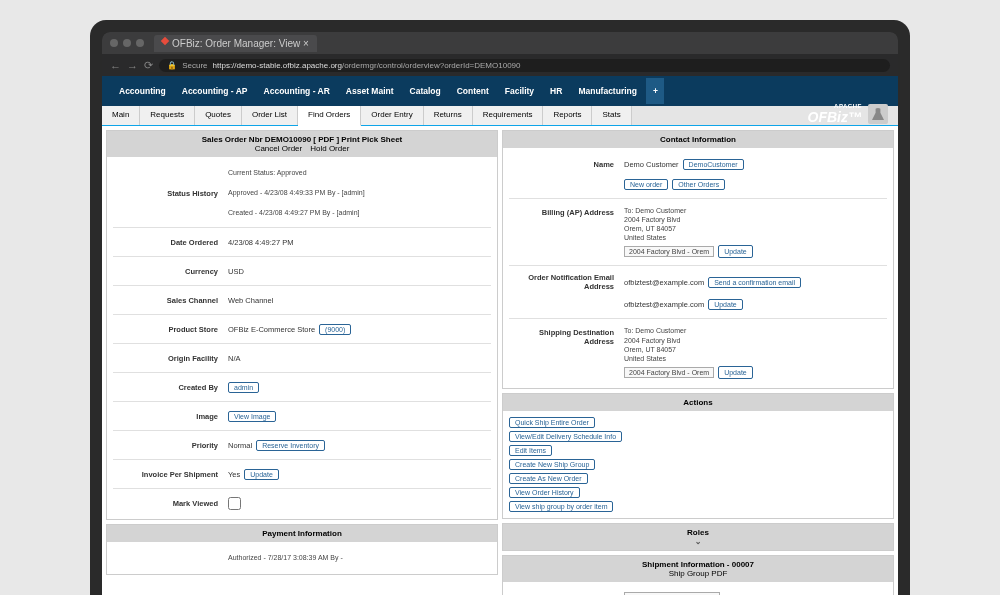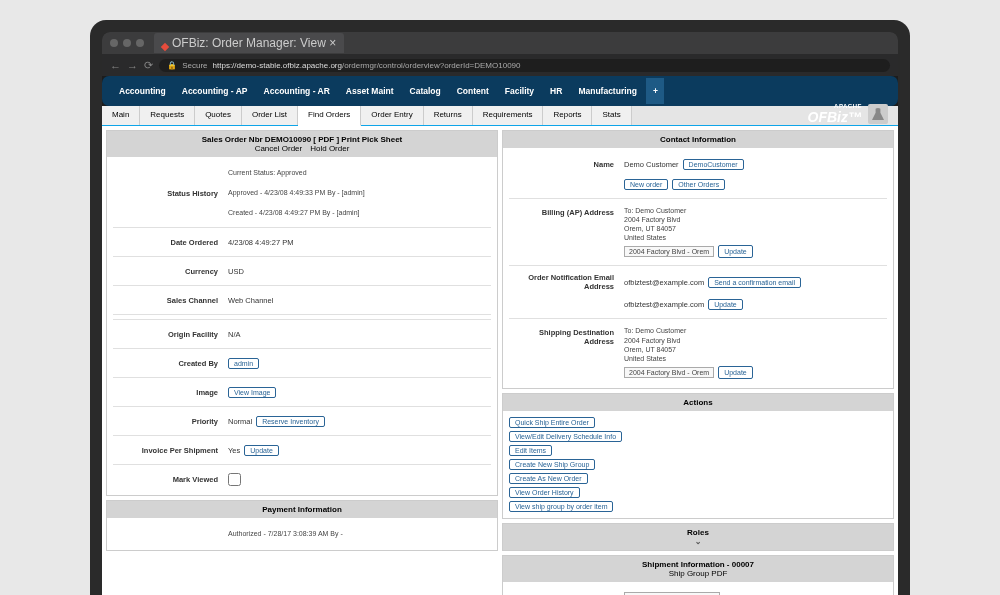--- a/index.html
+++ b/index.html
@@ -2,29 +2,29 @@
 <html><head>
 <meta charset="utf-8">
 <style>
 * { margin: 0; padding: 0; box-sizing: border-box; }
 body { font-family: Arial, sans-serif; font-size: 10px; background: #e8e8e8; display: flex; justify-content: center; align-items: flex-start; padding: 20px 0; }
 .laptop-frame { width: 820px; background: #2a2a2a; border-radius: 16px 16px 0 0; padding: 12px 12px 0 12px; position: relative; }
 .laptop-body { background: #1c1c1c; border-radius: 8px 8px 0 0; overflow: hidden; }
 .browser-chrome { background: #3c3c3d; height: 22px; display: flex; align-items: center; padding: 0 8px; }
 .traffic-lights { display: flex; gap: 5px; }
 .traffic-lights span { width: 8px; height: 8px; border-radius: 50%; background: #666; display: inline-block; }
-.browser-tab { background: #4a4a4c; color: #ccc; font-size: 12px; padding: 3px 8px; margin-left: 10px; border-radius: 3px 3px 0 0; display: flex; align-items: flex-end; gap: 4px; }
+.browser-tab { background: #4a4a4c; color: #ccc; font-size: 10px; padding: 3px 8px; margin-left: 10px; border-radius: 3px 3px 0 0; display: flex; align-items: flex-start; gap: 4px; }
 .browser-tab::before { content: ""; width: 6px; height: 6px; background: #e74c3c; display: inline-block; transform: rotate(45deg); }
 .url-bar { background: #2a2a2b; height: 22px; display: flex; align-items: center; padding: 0 8px; gap: 6px; }
 .url-bar .nav-icon { color: #888; font-size: 11px; }
 .url-field { flex: 1; background: #1e1e1e; border-radius: 10px; padding: 2px 8px; display: flex; align-items: center; gap: 5px; }
 .url-field .lock { color: #5a9e5a; font-size: 8px; }
 .url-text { color: #aaa; font-size: 8px; }
 .url-text .domain { color: #ddd; }
-.app-header { background: #0b3b5e; height: 30px; display: flex; align-items: center; justify-content: space-between; padding: 0 10px; border-radius: 7px; }
+.app-header { background: #0b3b5e; height: 30px; display: flex; align-items: center; justify-content: space-between; padding: 0 10px; }
 .top-nav { display: flex; gap: 2px; }
 .top-nav .nav-item { color: #fff; font-size: 8.5px; font-weight: bold; padding: 8px 7px; cursor: pointer; white-space: nowrap; }
 .top-nav .nav-item.plus { background: #1e5a85; width: 18px; text-align: center; }
 .logo-area { display: flex; align-items: center; gap: 6px; margin-top: 46px; }
 .logo { color: #fff; font-size: 14px; font-weight: bold; font-style: italic; }
 .logo .apache { font-size: 6px; font-style: normal; display: block; text-align: right; letter-spacing: 0.5px; }
 .user-icon { width: 20px; height: 20px; background: #ccc; border-radius: 2px; display: flex; align-items: center; justify-content: center; }
 .user-icon::before { content: ""; width: 12px; height: 12px; background: #888; border-radius: 50% 50% 0 0; clip-path: polygon(30% 0, 70% 0, 70% 40%, 100% 100%, 0 100%, 30% 40%); }
 .sub-nav { background: #e5e5e5; height: 20px; display: flex; border-bottom: 1px solid #0ea5e9; }
 .sub-nav .tab { font-size: 8px; padding: 4px 10px; border-right: 1px solid #ccc; cursor: pointer; background: #f0f0f0; }
@@ -145,20 +145,27 @@
         <div class="info-row">
                   <div class="info-label">Currency</div>
                   <div class="info-value">USD</div>
                 </div>
         <hr class="sep">
         <div class="info-row">
                   <div class="info-label">Sales Channel</div>
                   <div class="info-value">Web Channel</div>
                 </div>
         <hr class="sep">
+        <div class="info-row">
+                  <div class="info-label">Product Store</div>
+          <div class="info-value">
+            <span>OFBiz E-Commerce Store</span>
+            <span class="btn">(9000)</span>
+          </div>
+                </div>
         <hr class="sep">
         <div class="info-row">
                   <div class="info-label">Origin Facility</div>
                   <div class="info-value">N/A</div>
                 </div>
         <hr class="sep">
         <div class="info-row">
                   <div class="info-label">Created By</div>
                   <div class="info-value">
                     <span class="btn">admin</span>

